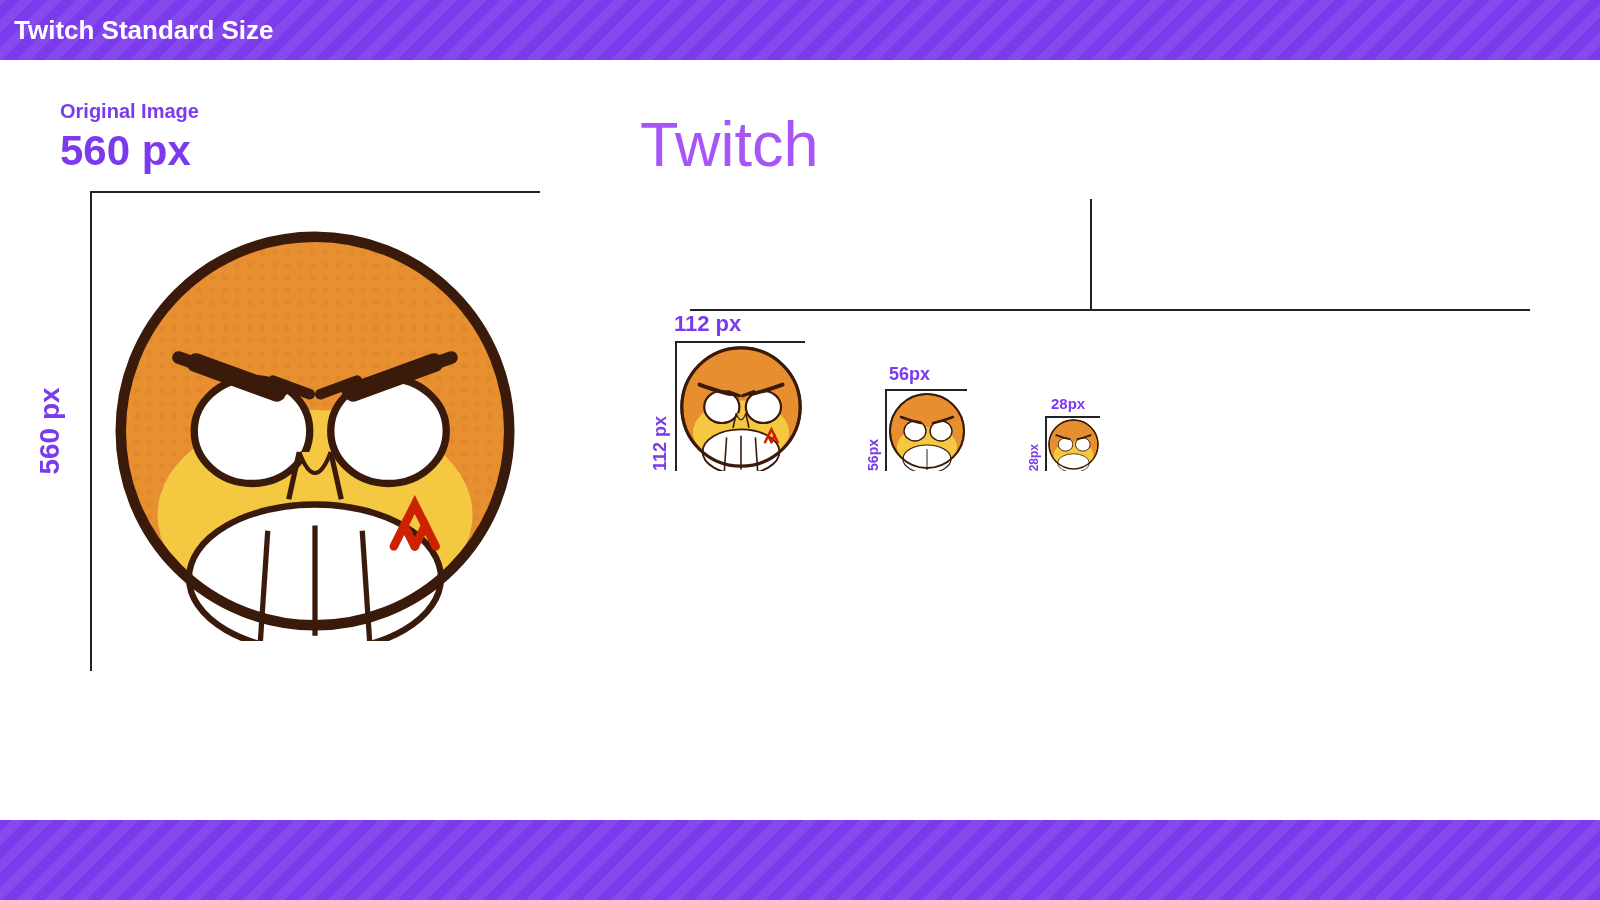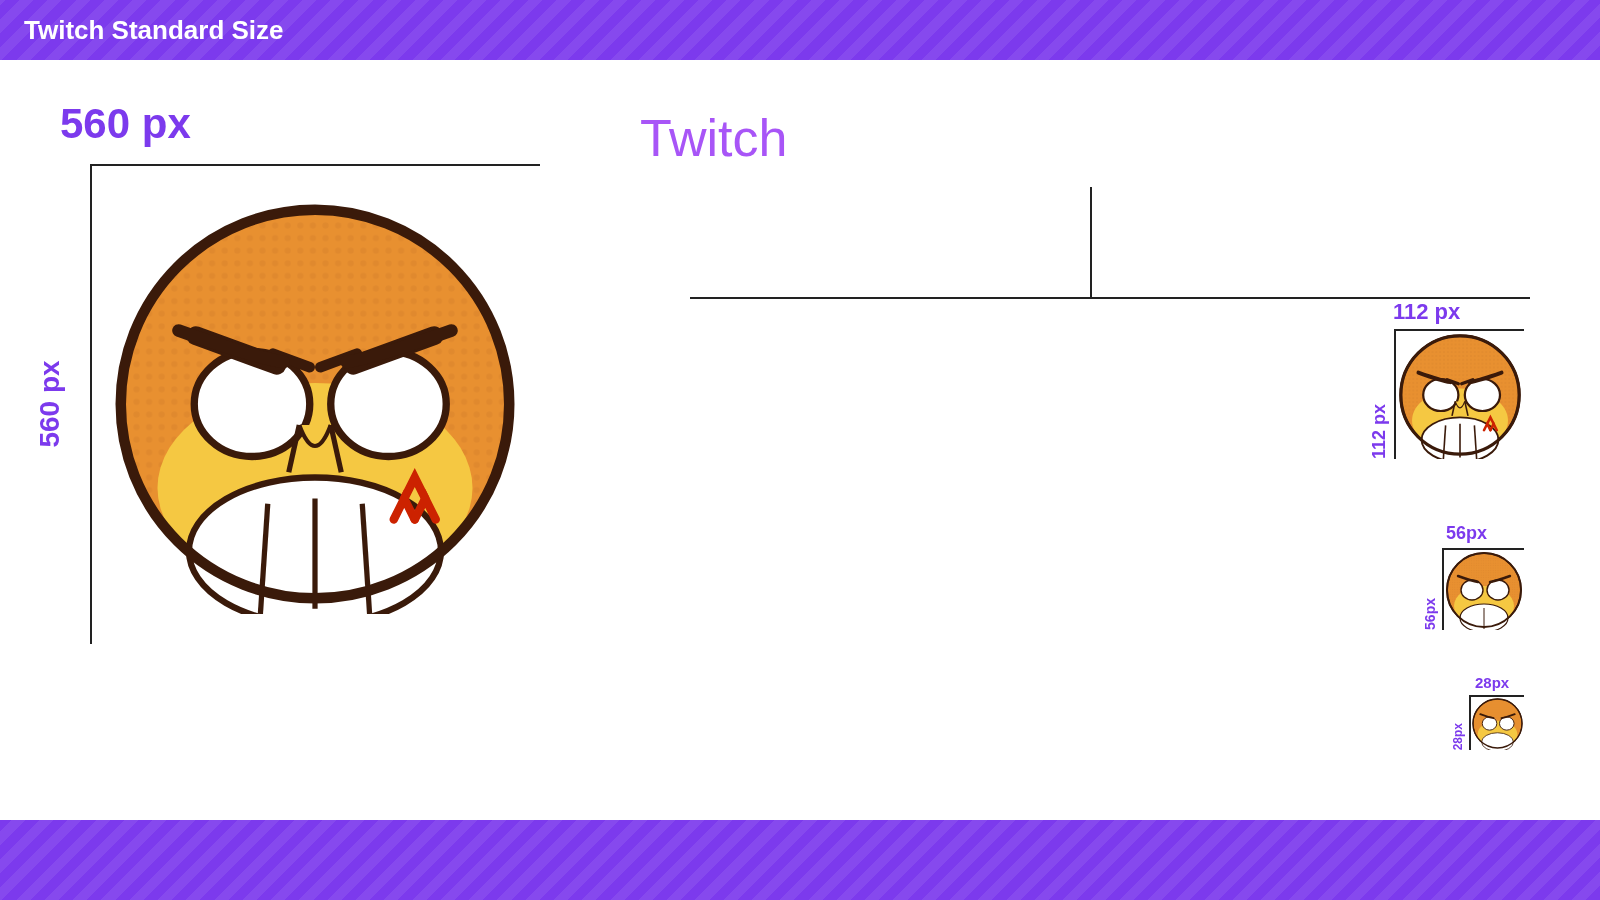--- a/index.html
+++ b/index.html
@@ -18,21 +18,21 @@
       display: flex;
       flex-direction: column;
     }
 
     
     .header-stripe {
       background: #7c3aed;
       height: 60px;
       display: flex;
       align-items: center;
-      padding: 0 24px;
+      padding: 0 14px;
       position: relative;
       overflow: hidden;
       flex-shrink: 0;
     }
     .header-stripe::before {
       content: '';
       position: absolute;
       top: 0; left: 0; right: 0; bottom: 0;
       background: repeating-linear-gradient(
         -45deg,
@@ -133,21 +133,21 @@
     
     .right-section {
       flex: 1;
       display: flex;
       flex-direction: column;
       padding-top: 10px;
     }
 
     .twitch-emote-title {
       color: #a855f7;
-      font-size: 52px;
+      font-size: 63px;
       font-weight: 400;
       line-height: 1.1;
       margin-bottom: 20px;
     }
 
     
     .tree-diagram {
       position: relative;
       flex: 1;
       margin-top: 0;
@@ -173,23 +173,23 @@
       background: #222;
     }
 
     
     .sizes-row {
       position: absolute;
       top: 112px;
       left: 10px;
       right: 16px;
       display: flex;
-      flex-direction: column;
+      flex-direction: row;
       align-items: flex-end;
-      gap: 44px;
+      gap: 60px;
     }
 
     .size-box {
       display: flex;
       flex-direction: column;
       align-items: flex-start;
       position: relative;
     }
 
     .size-label-top {
@@ -251,20 +251,21 @@
 
 <div class="page-wrapper">
 
   <div class="header-stripe">
     <span class="header-title">Twitch Standard Size</span>
   </div>
 
   <div class="main-content">
 
     <div class="left-section">
+      <div class="original-label">Original Image</div>
       <div class="original-size">560 px</div>
 
       <div class="image-with-rulers">
 
         <div class="ruler-top"></div>
 
         <div class="ruler-left"></div>
 
         <div class="label-vertical">560 px</div>
 

